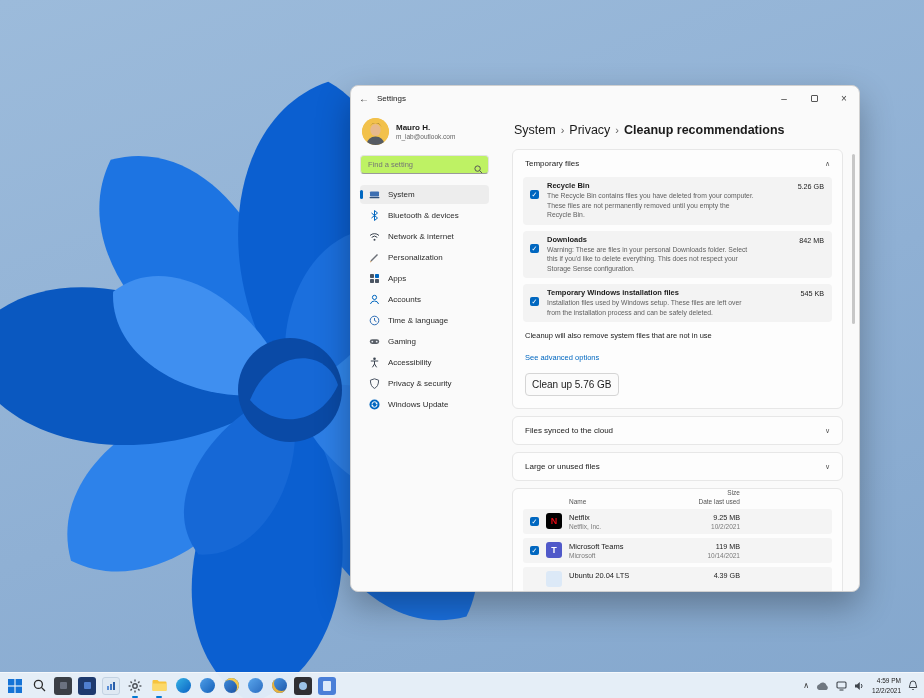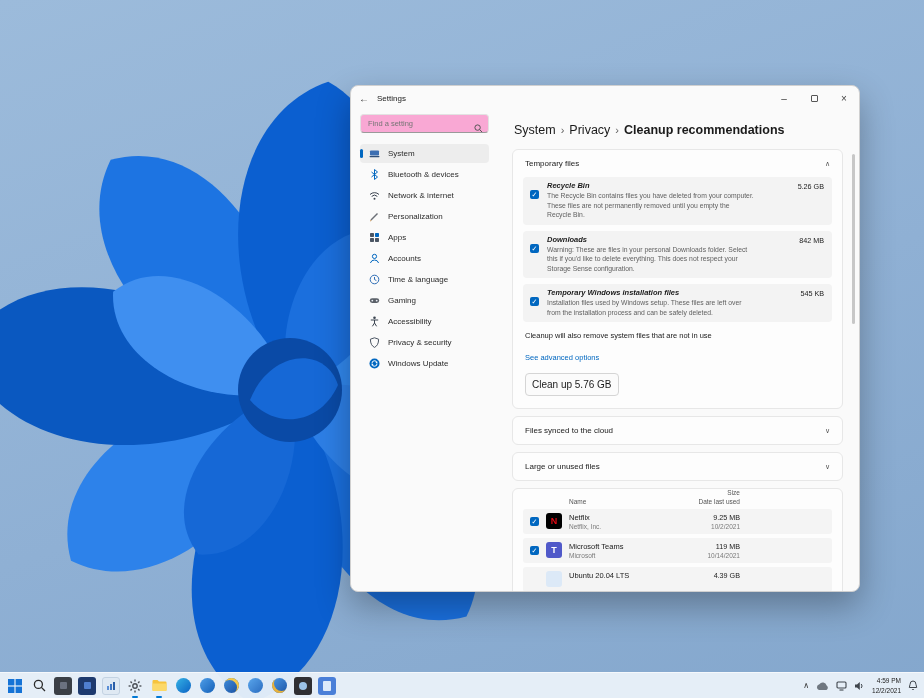--- a/index.html
+++ b/index.html
@@ -23,21 +23,21 @@
   .maxi-box { width:7px; height:7px; border:1px solid #555; border-radius:1px; }
 
   .window-body { flex:1; display:flex; min-height:0; }
 
   
   .sidebar { width:147px; padding:4px 9px 0 9px; flex:none; }
   .user-row { display:flex; align-items:center; gap:7px; margin:4px 0 10px 2px; }
   .avatar { width:27px; height:27px; border-radius:50%; background:#f2c14b; overflow:hidden; flex:none; }
   .user-name { font-size:8px; font-weight:bold; color:#1a1a1a; }
   .user-email { font-size:6.5px; color:#666; margin-top:1px; }
-  .searchbox { position:relative; height:19px; background:#f9a8d4; border:1px solid #e2e2e2;
+  .searchbox { position:relative; height:19px; background:#bef264; border:1px solid #e2e2e2;
                border-bottom:1px solid #9a9a9a; border-radius:4px; margin-bottom:11px; }
   .searchbox input { position:absolute; inset:0; border:0; background:transparent; outline:none;
                font-size:7.5px; padding:0 18px 0 7px; color:#333; font-family:inherit; width:100%; }
   .search-glyph { position:absolute; right:5px; top:4px; }
   .nav-item { position:relative; display:flex; align-items:center; gap:8px; height:19px;
               padding-left:9px; border-radius:4px; font-size:8px; color:#2b2b2b; margin-bottom:2px; }
   .nav-item.sel { background:#ededed; }
   .nav-item.sel::before { content:""; position:absolute; left:0; top:5px; width:2.5px; height:9px;
               border-radius:2px; background:#0067c0; }
   .nav-ico { width:11px; height:11px; flex:none; display:flex; }
@@ -50,21 +50,21 @@
   .scrollbar { position:absolute; right:4px; top:44px; width:3px; height:170px;
                background:#c7c7c7; border-radius:2px; }
 
   .card { background:#fdfdfd; border:1px solid #e7e7e7; border-radius:6px; margin-bottom:7px; }
   .card-head { display:flex; align-items:center; justify-content:space-between;
                padding:9px 12px; font-size:8px; color:#1a1a1a; }
   .chev { font-size:7px; color:#555; }
 
   .tf-row { position:relative; margin:0 10px 6px; background:#f3f3f3; border-radius:4px;
             padding:4px 78px 5px 24px; }
-  .tf-title { font-size:7.5px; font-weight:bold; color:#1a1a1a; margin-bottom:1px;font-style:italic; }
+  .tf-title { font-size:7.5px; font-weight:bold; color:#1a1a1a; margin-bottom:1px; }
   .tf-desc { font-size:6.8px; color:#5f5f5f; line-height:1.4; }
   .tf-size { position:absolute; right:8px; top:5px; font-size:7.2px; color:#1a1a1a; }
   .cb { position:absolute; left:7px; top:13px; width:9px; height:9px; background:#0067c0;
         border-radius:2px; color:#fff; font-size:7px; line-height:9px; text-align:center; }
   .note { font-size:7.5px; color:#1a1a1a; margin:9px 12px 0; }
   .blue-link { display:inline-block; font-size:7.5px; color:#0067c0; margin:13px 12px 0; cursor:pointer; }
   .btn { display:inline-block; margin:9px 12px 12px; padding:5px 6px; font-size:10px; color:#1a1a1a;
          background:#fbfbfb; border:1px solid #d5d5d5; border-radius:4px; cursor:pointer; }
 
   .apps-head { position:relative; height:17px; margin:0 10px 3px; }
@@ -134,20 +134,34 @@
       <span class="win-ctl">–</span>
       <span class="win-ctl">
           <span class="maxi-box"></span>
         </span>
       <span class="win-ctl">×</span>
     </div>
 
     <div class="window-body">
 
       <div class="sidebar">
+        <div class="user-row">
+          <span class="avatar">
+            <svg width="27" height="27" viewBox="0 0 27 27">
+              <circle cx="13.5" cy="13.5" r="13.5" fill="#f2c14b"></circle>
+              <ellipse cx="13.5" cy="12" rx="5.2" ry="6" fill="#e8b98c"></ellipse>
+              <path d="M7.5 10 Q9 4.5 13.5 5 Q18.5 4.5 19.5 10 Q19.5 7 17 6 Q13.5 3.8 10 6 Q8 7 7.5 10 Z" fill="#4a3320"></path>
+              <path d="M4 27 Q6 18.5 13.5 18.5 Q21 18.5 23 27 Z" fill="#565b63"></path>
+            </svg>
+          </span>
+          <span>
+            <div class="user-name">Mauro H.</div>
+            <div class="user-email">m_lab@outlook.com</div>
+          </span>
+        </div>
 
         <div class="searchbox">
           <input placeholder="Find a setting" style="">
           <span class="search-glyph">
             <svg width="9" height="9" viewBox="0 0 10 10">
                 <circle cx="4" cy="4" r="3" fill="none" stroke="#555" stroke-width="1.1"></circle>
                 <line x1="6.3" y1="6.3" x2="9" y2="9" stroke="#555" stroke-width="1.1"></line>
               </svg>
           </span>
         </div>

